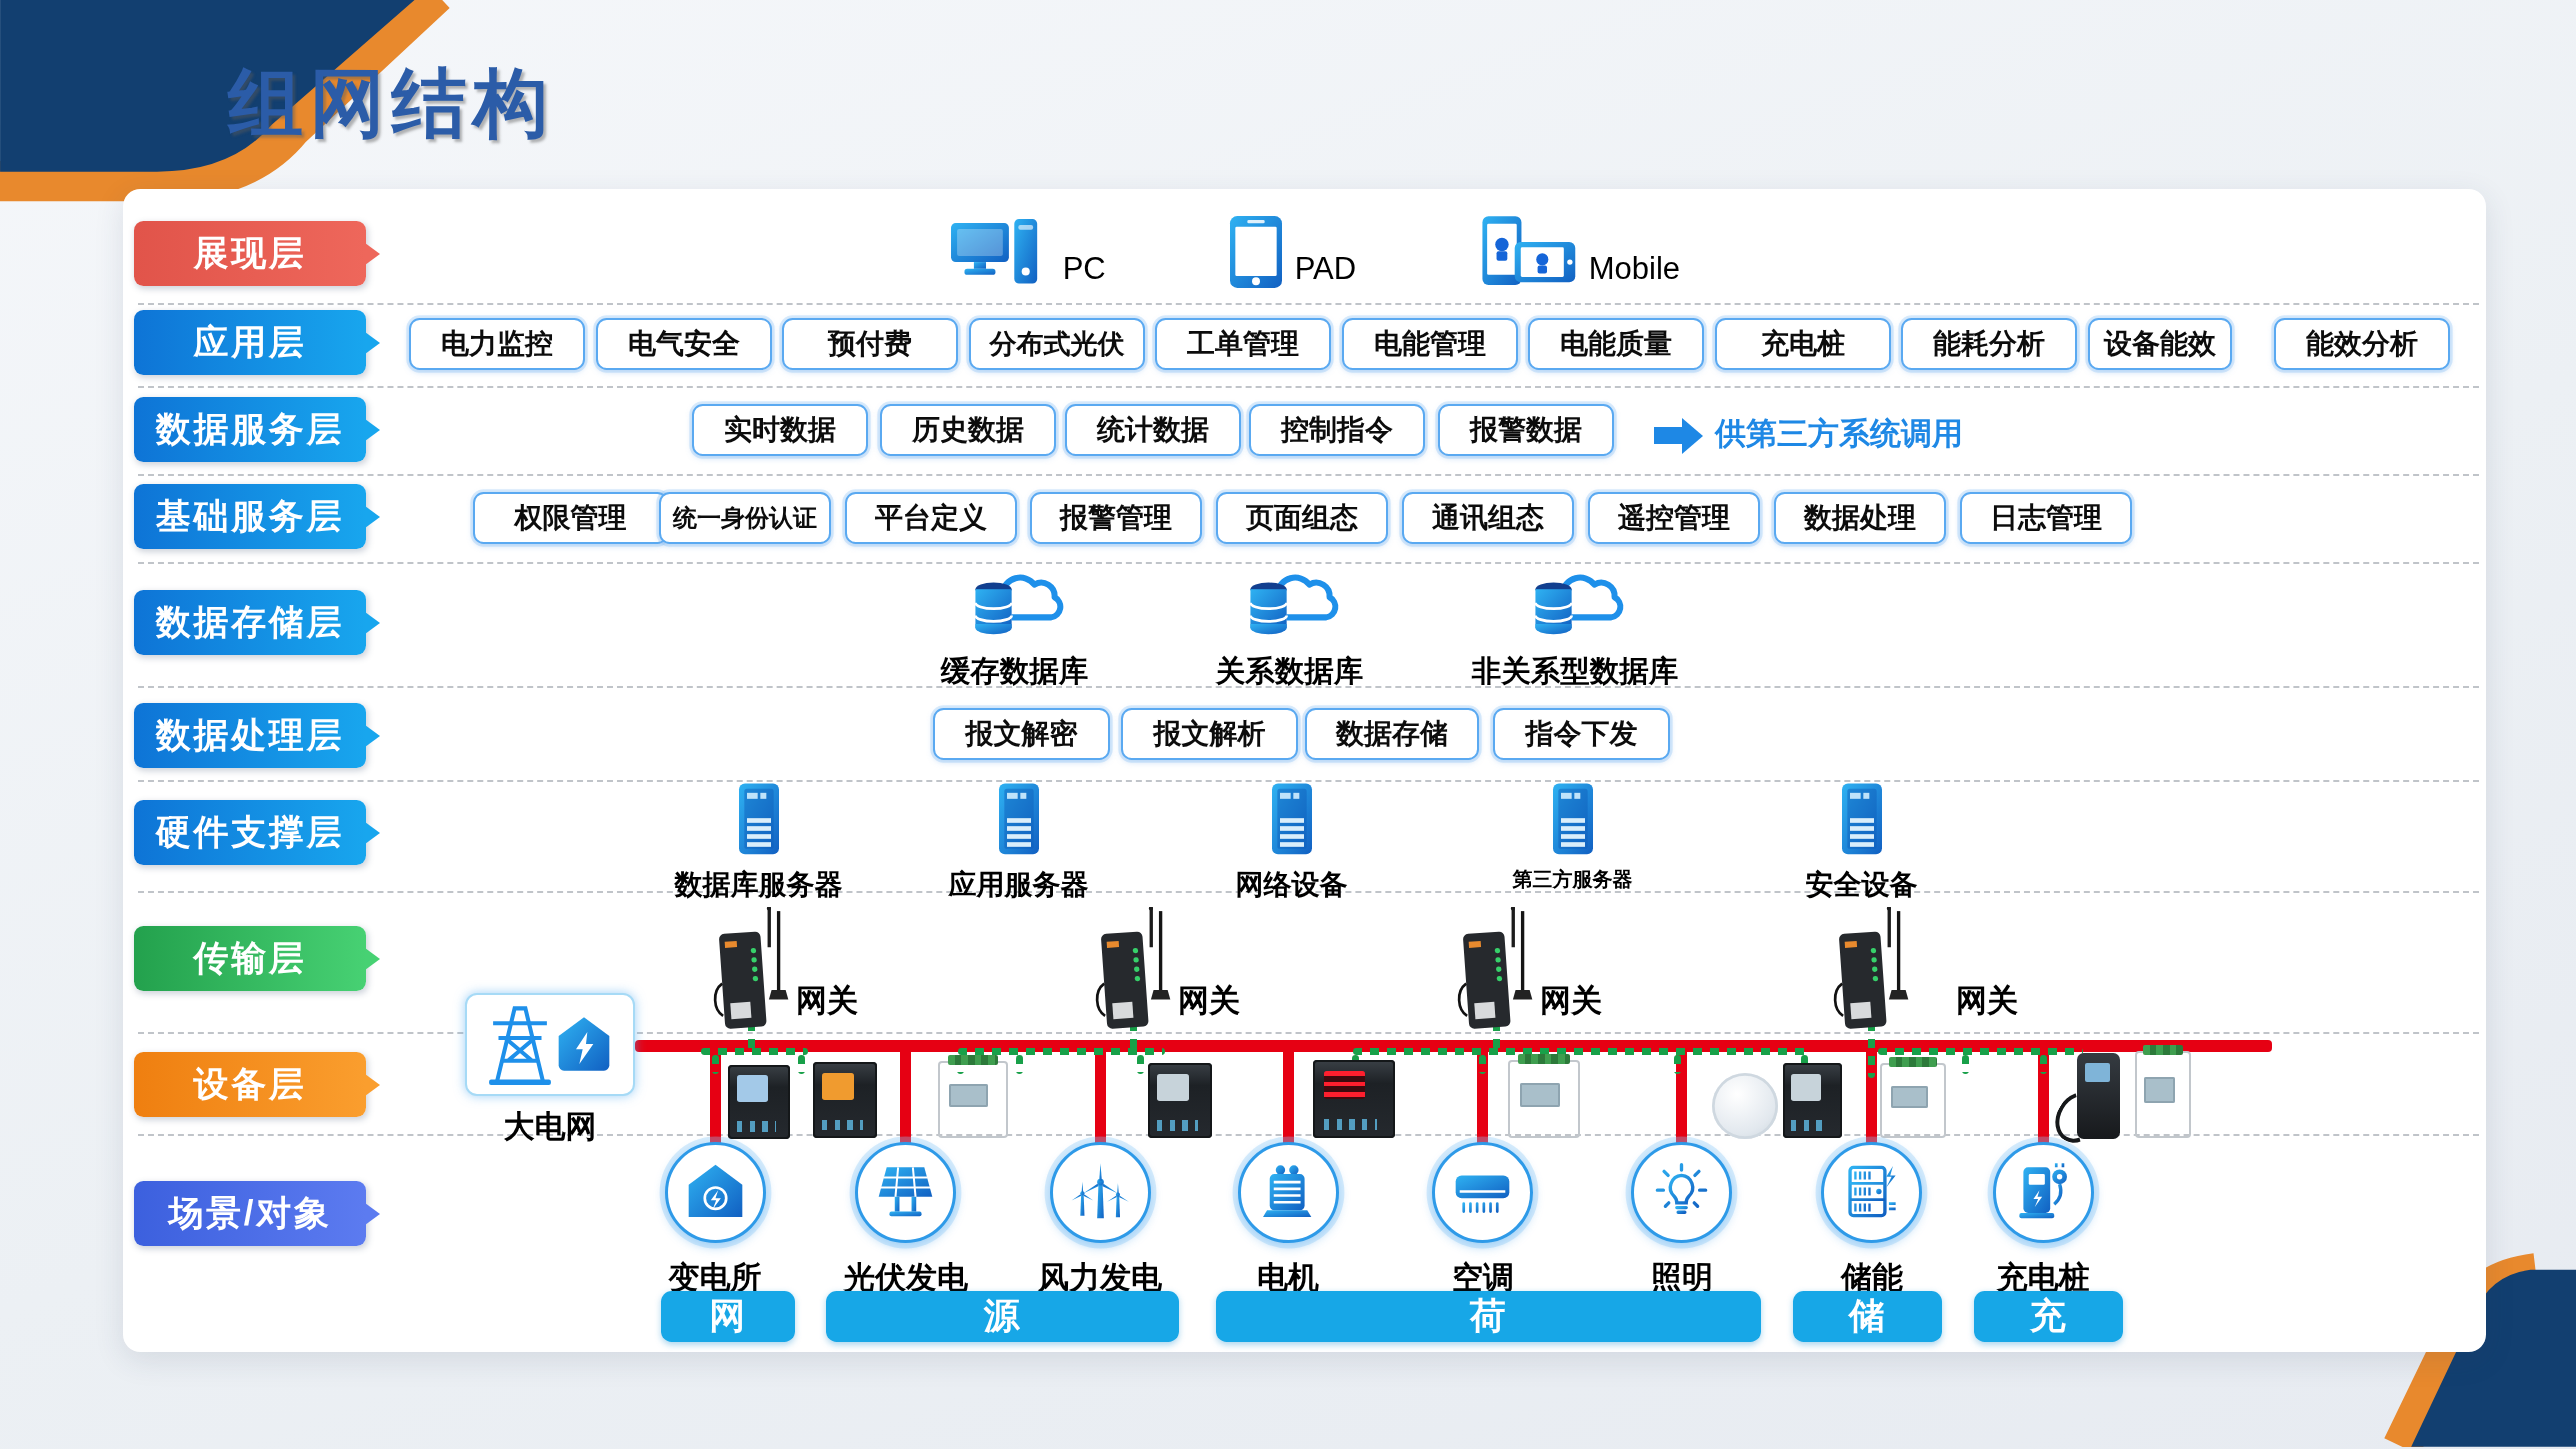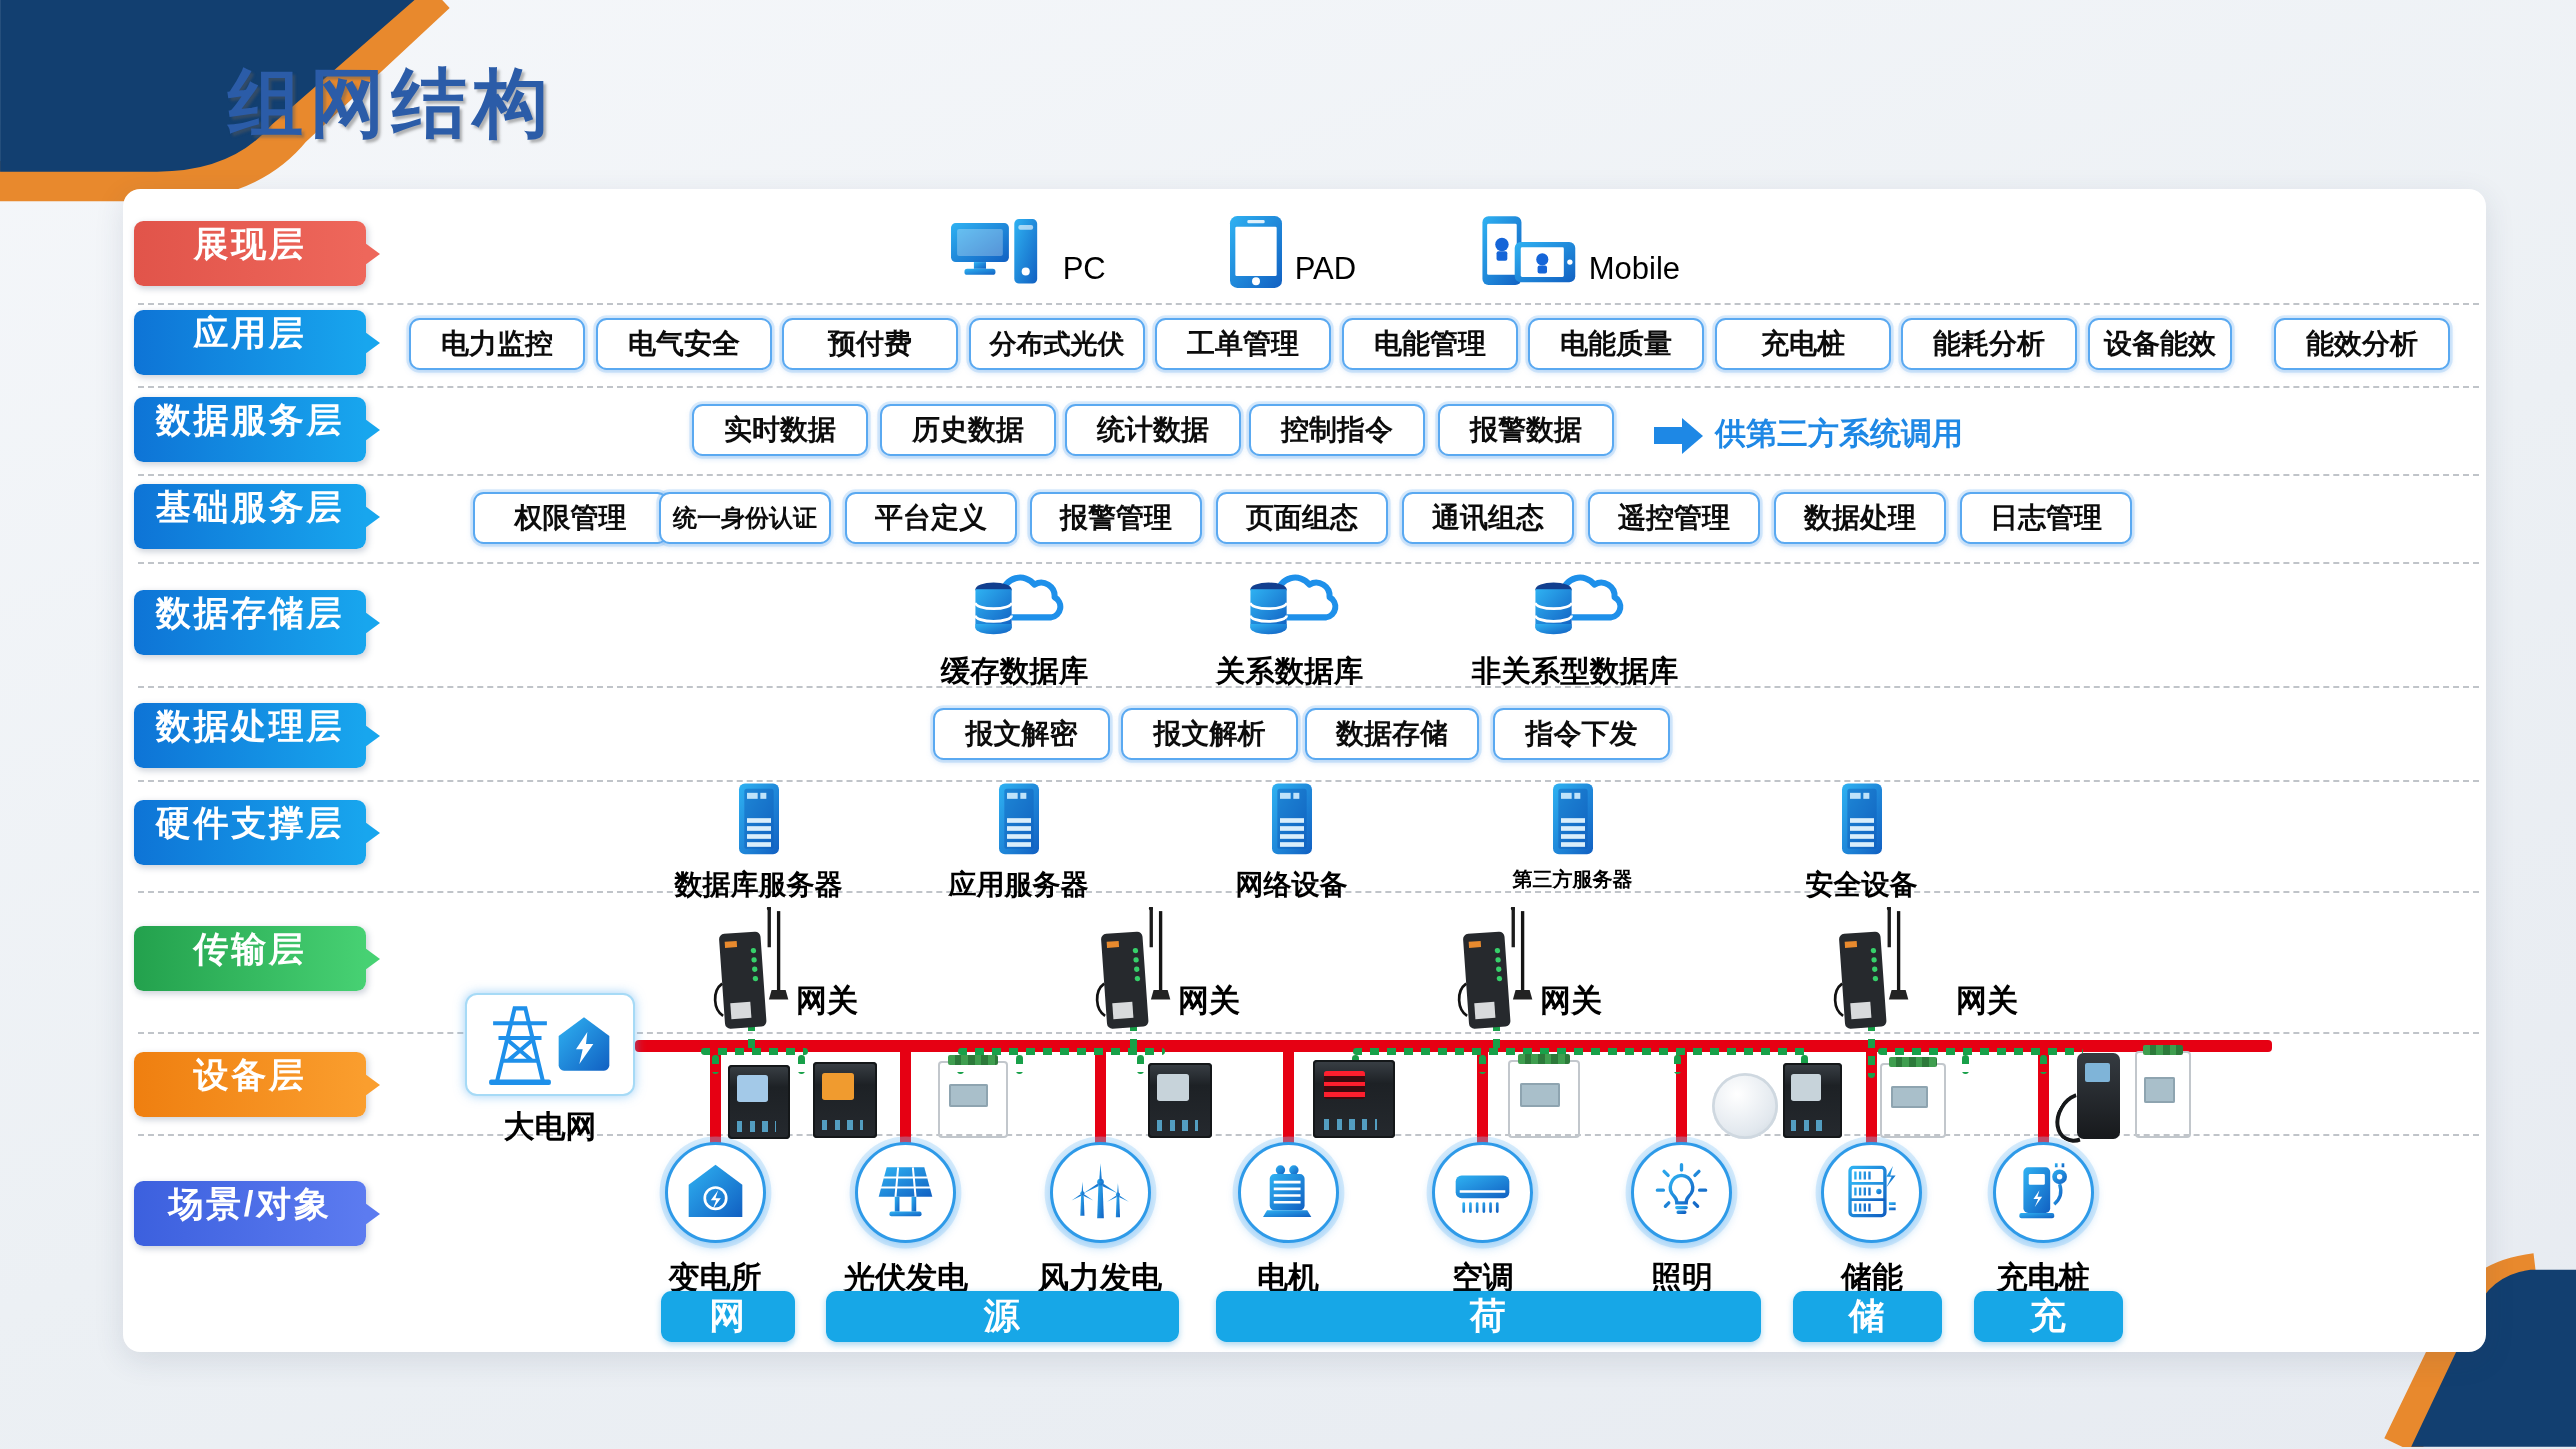--- a/index.html
+++ b/index.html
@@ -19,21 +19,21 @@
 
   
   #title{position:absolute;left:228px;top:54px;font-size:75px;font-weight:700;
     color:#2b5ca8;letter-spacing:6.7px;text-shadow:2.7px 3.4px 2.7px rgba(90,90,90,.45);z-index:2;}
 
   
   .sep{position:absolute;left:138px;width:2341px;height:0;border-top:2.7px dashed #c0c4c9;z-index:2;}
 
   
   .pill{position:absolute;left:134px;width:232px;height:65px;border-radius:9.4px;z-index:6;
-    display:flex;align-items:flex-start;justify-content:center;color:#fff;font-size:35px;font-weight:700;
+    display:flex;align-items:center;justify-content:center;color:#fff;font-size:35px;font-weight:700;
     letter-spacing:2.7px;background:linear-gradient(90deg,var(--c1),var(--c2));
     box-shadow:1.3px 2.7px 6.7px rgba(60,80,110,.25);}
   .pill::after{content:"";position:absolute;right:-14px;top:50%;transform:translateY(-50%);
     border:11.4px solid transparent;border-left:15.4px solid var(--c2);border-right:0;}
   .p-red{--c1:#e1544a;--c2:#ee675b;}
   .p-blue{--c1:#0e74d6;--c2:#18a6ee;}
   .p-green{--c1:#23a14d;--c2:#47d173;}
   .p-orange{--c1:#ef7f10;--c2:#fa9e2e;}
   .p-indigo{--c1:#3c60de;--c2:#5c7bf0;}
 

